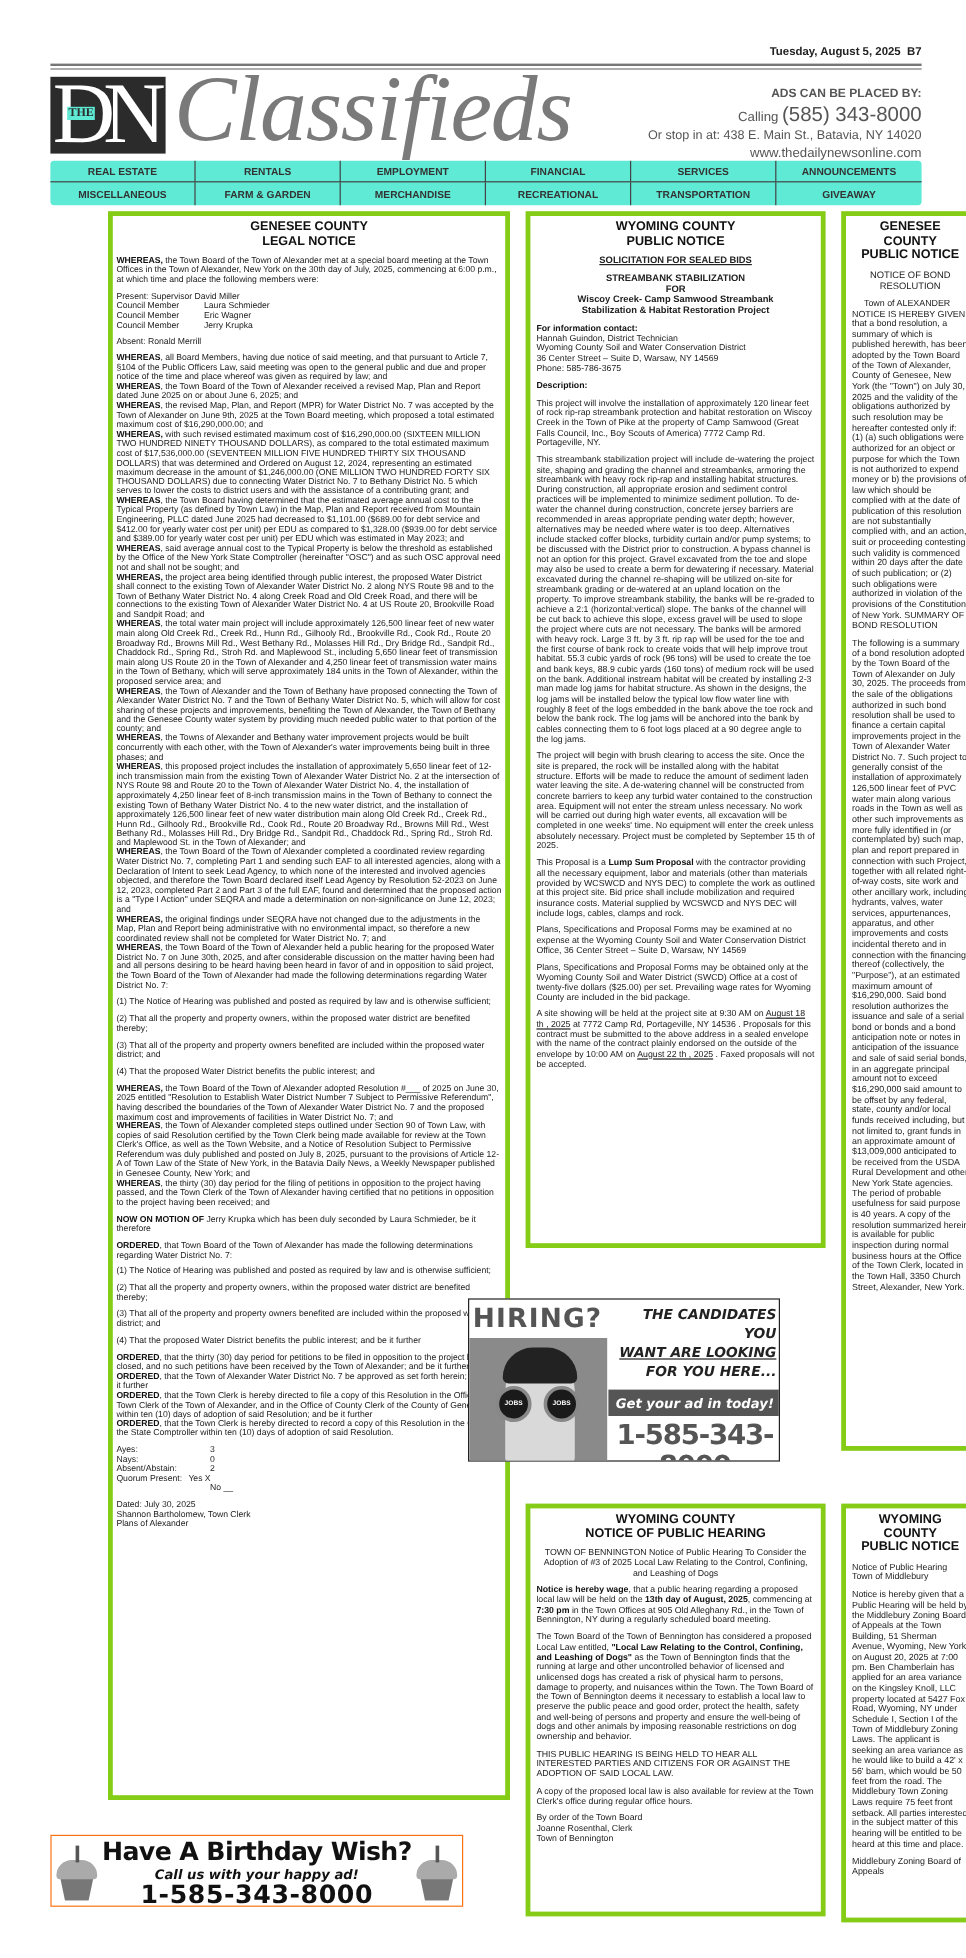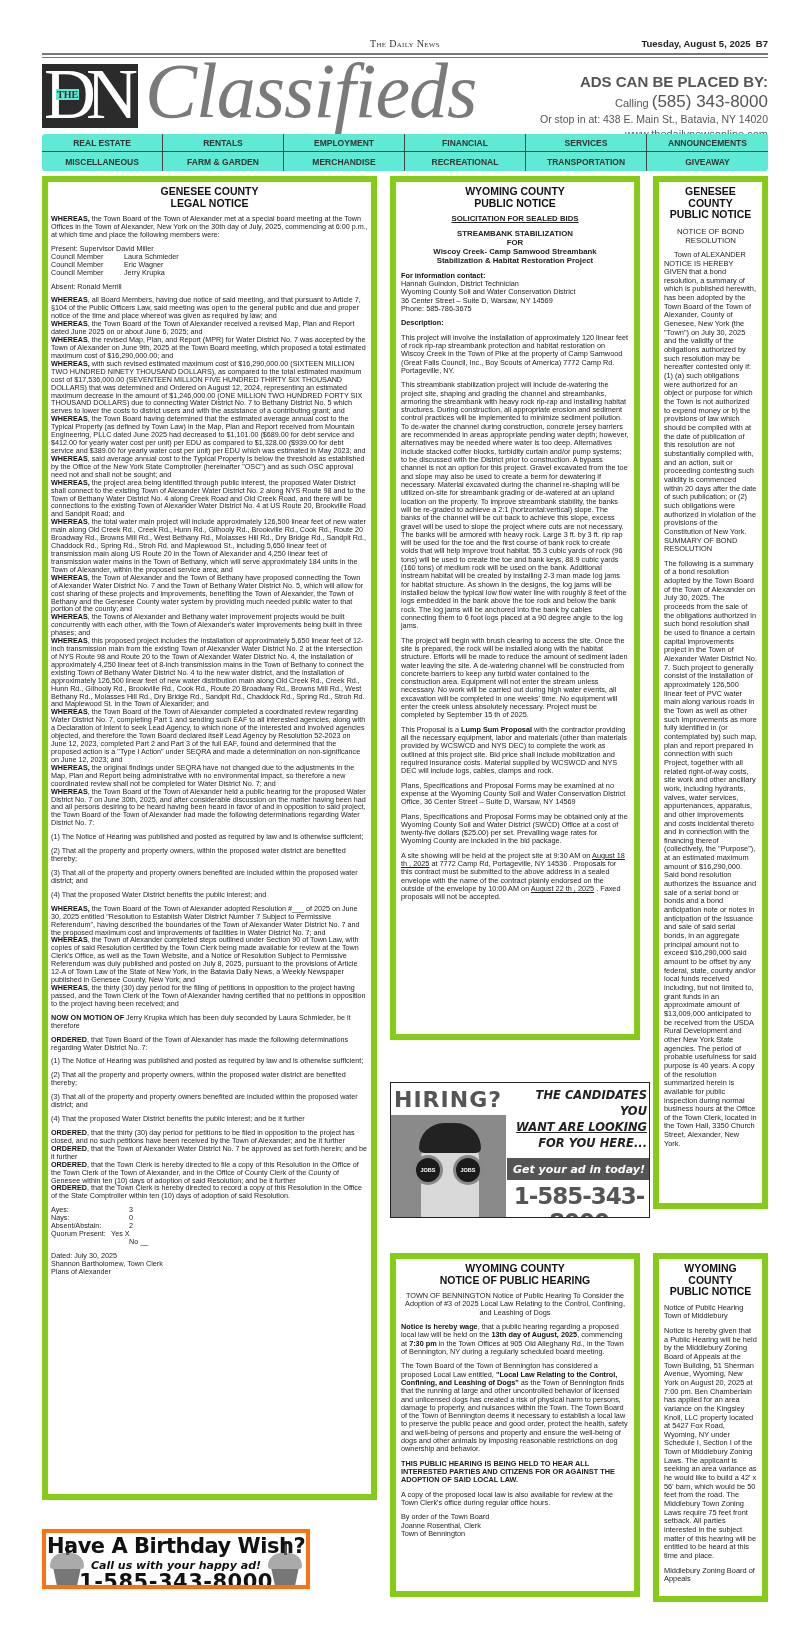--- a/index.html
+++ b/index.html
@@ -10,32 +10,32 @@
   .masthead-top .paper { position: absolute; left: 0; right: 0; text-align: center; font-size: 10px; letter-spacing: 0.3px; font-variant: small-caps; color: #333; }
   .masthead-top .date { position: absolute; right: 0; top: 0; font-family: "Liberation Sans", sans-serif; font-size: 9.5px; font-weight: bold; color: #222; }
   .rule { position: absolute; left: 42px; width: 726px; height: 2px; background: #777; }
 
   .logo-block { position: absolute; left: 42px; top: 64px; width: 96px; height: 64px; background: #2b2b2b; overflow: hidden; }
   .logo-block .dn { position: absolute; left: 2px; top: -6px; font-family: "Liberation Serif", serif; font-size: 72px; color: #fff; letter-spacing: -10px; line-height: 1; }
   .logo-block .the { position: absolute; left: 14px; top: 25px; font-family: "Liberation Serif", serif; font-size: 10px; font-weight: bold; color: #2b2b2b; background: #5eead4; padding: 0 1px; }
   .classifieds { position: absolute; left: 145px; top: 52px; font-family: "Liberation Serif", serif; font-style: italic; font-size: 78px; color: #7a7a7a; letter-spacing: -1px; line-height: 1; }
 
   .contact { position: absolute; right: 37px; top: 73px; text-align: right; color: #555; }
-  .contact .ads { font-size: 15px; font-weight: bold; color: #555; }
+  .contact .ads { font-size: 10px; font-weight: bold; color: #555; }
   .contact .call { font-size: 11px; margin-top: 2px; }
   .contact .call .phone { font-size: 17px; }
   .contact .addr { font-size: 10.5px; margin-top: 1px; }
   .contact .web { font-size: 11px; margin-top: 3px; }
 
   .nav { position: absolute; left: 42px; top: 134px; width: 726px; height: 37px; background: #5eead4; border-radius: 3px; display: grid; grid-template-columns: repeat(6, 1fr); grid-template-rows: 18px 19px; }
   .nav .cell { display: flex; align-items: center; justify-content: center; font-size: 8.5px; font-weight: bold; color: #333; border-right: 1px solid #444; cursor: pointer; }
   .nav .cell:nth-child(6n) { border-right: none; }
   .nav .cell.top { border-bottom: 1px solid #444; }
 
-  .box { position: absolute; border: 6px solid #84cc16; background: #fff; }
+  .box { position: absolute; border: 4px solid #84cc16; background: #fff; margin-left: 48px; }
   .box h2 { font-size: 10.5px; font-weight: bold; text-align: center; line-height: 1.1; margin-bottom: 6px; color: #111; }
   .txt { font-size: 7.2px; line-height: 1.1; color: #222; }
   .txt p { margin-bottom: 6px; }
   .txt p.tight { margin-bottom: 0; }
   .txt b { color: #111; }
   .center { text-align: center; }
   .u { text-decoration: underline; }
 
   .col1 { left: 42px; top: 176px; width: 335px; height: 1324px; padding: 4px 3px; }
   .col2 { left: 390px; top: 176px; width: 250px; height: 864px; padding: 4px 5px; }
@@ -53,34 +53,33 @@
   .hiring { position: absolute; left: 390px; top: 1082px; width: 260px; height: 136px; border: 1px solid #222; background: #fff; overflow: hidden; }
   .hiring .h1 { position: absolute; left: 3px; top: 4px; font-size: 22px; font-weight: bold; color: #555; letter-spacing: 1px; font-family: "DejaVu Sans", sans-serif; }
   .hiring .illus { position: absolute; left: 0; top: 32px; width: 115px; height: 104px; background: #8a8a8a; }
   .hiring .face { position: absolute; left: 30px; top: 48px; width: 58px; height: 88px; background: #d9d9d9; border-radius: 28px 28px 4px 4px; }
   .hiring .hair { position: absolute; left: 28px; top: 40px; width: 62px; height: 30px; background: #222; border-radius: 30px 30px 6px 6px; }
   .hiring .lens { position: absolute; top: 72px; width: 30px; height: 30px; border-radius: 50%; background: #1a1a1a; border: 3px solid #888; color: #fff; font-size: 5.5px; font-weight: bold; display: flex; align-items: center; justify-content: center; }
   .hiring .tag { position: absolute; left: 120px; top: 4px; width: 136px; text-align: right; font-style: italic; font-weight: bold; font-size: 11.5px; line-height: 1.4; color: #222; font-family: "DejaVu Sans", sans-serif; }
   .hiring .cta { position: absolute; left: 116px; top: 75px; width: 144px; height: 22px; background: #555; color: #fff; font-style: italic; font-weight: bold; font-size: 11px; display: flex; align-items: center; justify-content: center; font-family: "DejaVu Sans", sans-serif; }
   .hiring .phone { position: absolute; left: 116px; top: 100px; width: 144px; text-align: center; font-size: 23px; font-weight: bold; color: #555; font-family: "DejaVu Sans", sans-serif; letter-spacing: -1px; }
 
-  .bday { position: absolute; left: 42px; top: 1529px; width: 268px; height: 60px; border: 4px solid #f97316; background: #fff; overflow: hidden; padding-left: 24px; }
+  .bday { position: absolute; left: 42px; top: 1529px; width: 344px; height: 60px; border: 1px solid #f97316; background: #fff; overflow: hidden; padding-left: 24px; }
   .bday .cup { position: absolute; top: 14px; width: 34px; height: 40px; }
   .bday .cup .cake { position: absolute; bottom: 0; left: 3px; width: 28px; height: 20px; background: #777; clip-path: polygon(0 0, 100% 0, 85% 100%, 15% 100%); }
   .bday .cup .frost { position: absolute; top: 6px; left: 0; width: 34px; height: 16px; background: #aaa; border-radius: 17px 17px 4px 4px; }
   .bday .cup .candle { position: absolute; top: -6px; left: 16px; width: 3px; height: 14px; background: #555; }
   .bday .l1 { position: absolute; left: 0; right: 0; top: 1px; text-align: center; font-size: 21px; font-weight: bold; color: #111; font-family: "DejaVu Sans", sans-serif; letter-spacing: -0.5px; }
   .bday .l2 { position: absolute; left: 0; right: 0; top: 26px; text-align: center; font-size: 11px; font-weight: bold; font-style: italic; color: #111; font-family: "DejaVu Sans", sans-serif; }
   .bday .l3 { position: absolute; left: 0; right: 0; top: 37px; text-align: center; font-size: 21px; font-weight: bold; color: #111; font-family: "DejaVu Sans", sans-serif; letter-spacing: 0.5px; }
 </style>
 </head>
 <body>
 
 <div class="masthead-top">
-  <span class="paper">The Daily News</span>
   <span class="date"><span>Tuesday, August 5, 2025</span>&nbsp;&nbsp;<span>B7</span></span>
 </div>
 <div class="rule" style="top:53px;"></div>
 <div class="rule" style="top:57px; height:1px;"></div>
 
 <div class="logo-block">
   <span class="dn">DN</span>
   <span class="the">THE</span>
 </div>
 <div class="classifieds">Classifieds</div>
@@ -232,21 +231,21 @@
   <div class="cta">Get your ad in today!</div>
   <div class="phone">1-585-343-8000</div>
 </div>
 
 <div class="box col2b">
   <h2><span>WYOMING COUNTY</span><br><span>NOTICE OF PUBLIC HEARING</span></h2>
   <div class="txt">
     <p class="center">TOWN OF BENNINGTON Notice of Public Hearing To Consider the Adoption of #3 of 2025 Local Law Relating to the Control, Confining, and Leashing of Dogs</p>
     <p><b>Notice is hereby wage</b><span>, that a public hearing regarding a proposed local law will be held on the </span><b>13th day of August, 2025</b><span>, commencing at </span><b>7:30 pm</b><span> in the Town Offices at 905 Old Alleghany Rd., in the Town of Bennington, NY during a regularly scheduled board meeting.</span></p>
     <p><span>The Town Board of the Town of Bennington has considered a proposed Local Law entitled, </span><b>"Local Law Relating to the Control, Confining, and Leashing of Dogs"</b><span> as the Town of Bennington finds that the running at large and other uncontrolled behavior of licensed and unlicensed dogs has created a risk of physical harm to persons, damage to property, and nuisances within the Town. The Town Board of the Town of Bennington deems it necessary to establish a local law to preserve the public peace and good order, protect the health, safety and well-being of persons and property and ensure the well-being of dogs and other animals by imposing reasonable restrictions on dog ownership and behavior.</span></p>
-    <p style="font-weight:bold;">THIS PUBLIC HEARING IS BEING HELD TO HEAR ALL INTERESTED PARTIES AND CITIZENS FOR OR AGAINST THE ADOPTION OF SAID LOCAL LAW.</p>
+    <p style="font-weight:normal;">THIS PUBLIC HEARING IS BEING HELD TO HEAR ALL INTERESTED PARTIES AND CITIZENS FOR OR AGAINST THE ADOPTION OF SAID LOCAL LAW.</p>
     <p>A copy of the proposed local law is also available for review at the Town Clerk's office during regular office hours.</p>
     <p class="tight">By order of the Town Board</p>
     <p class="tight">Joanne Rosenthal, Clerk</p>
     <p class="tight">Town of Bennington</p>
   </div>
 </div>
 
 <div class="box col3b">
   <h2><span>WYOMING COUNTY</span><br><span>PUBLIC NOTICE</span></h2>
   <div class="txt">

